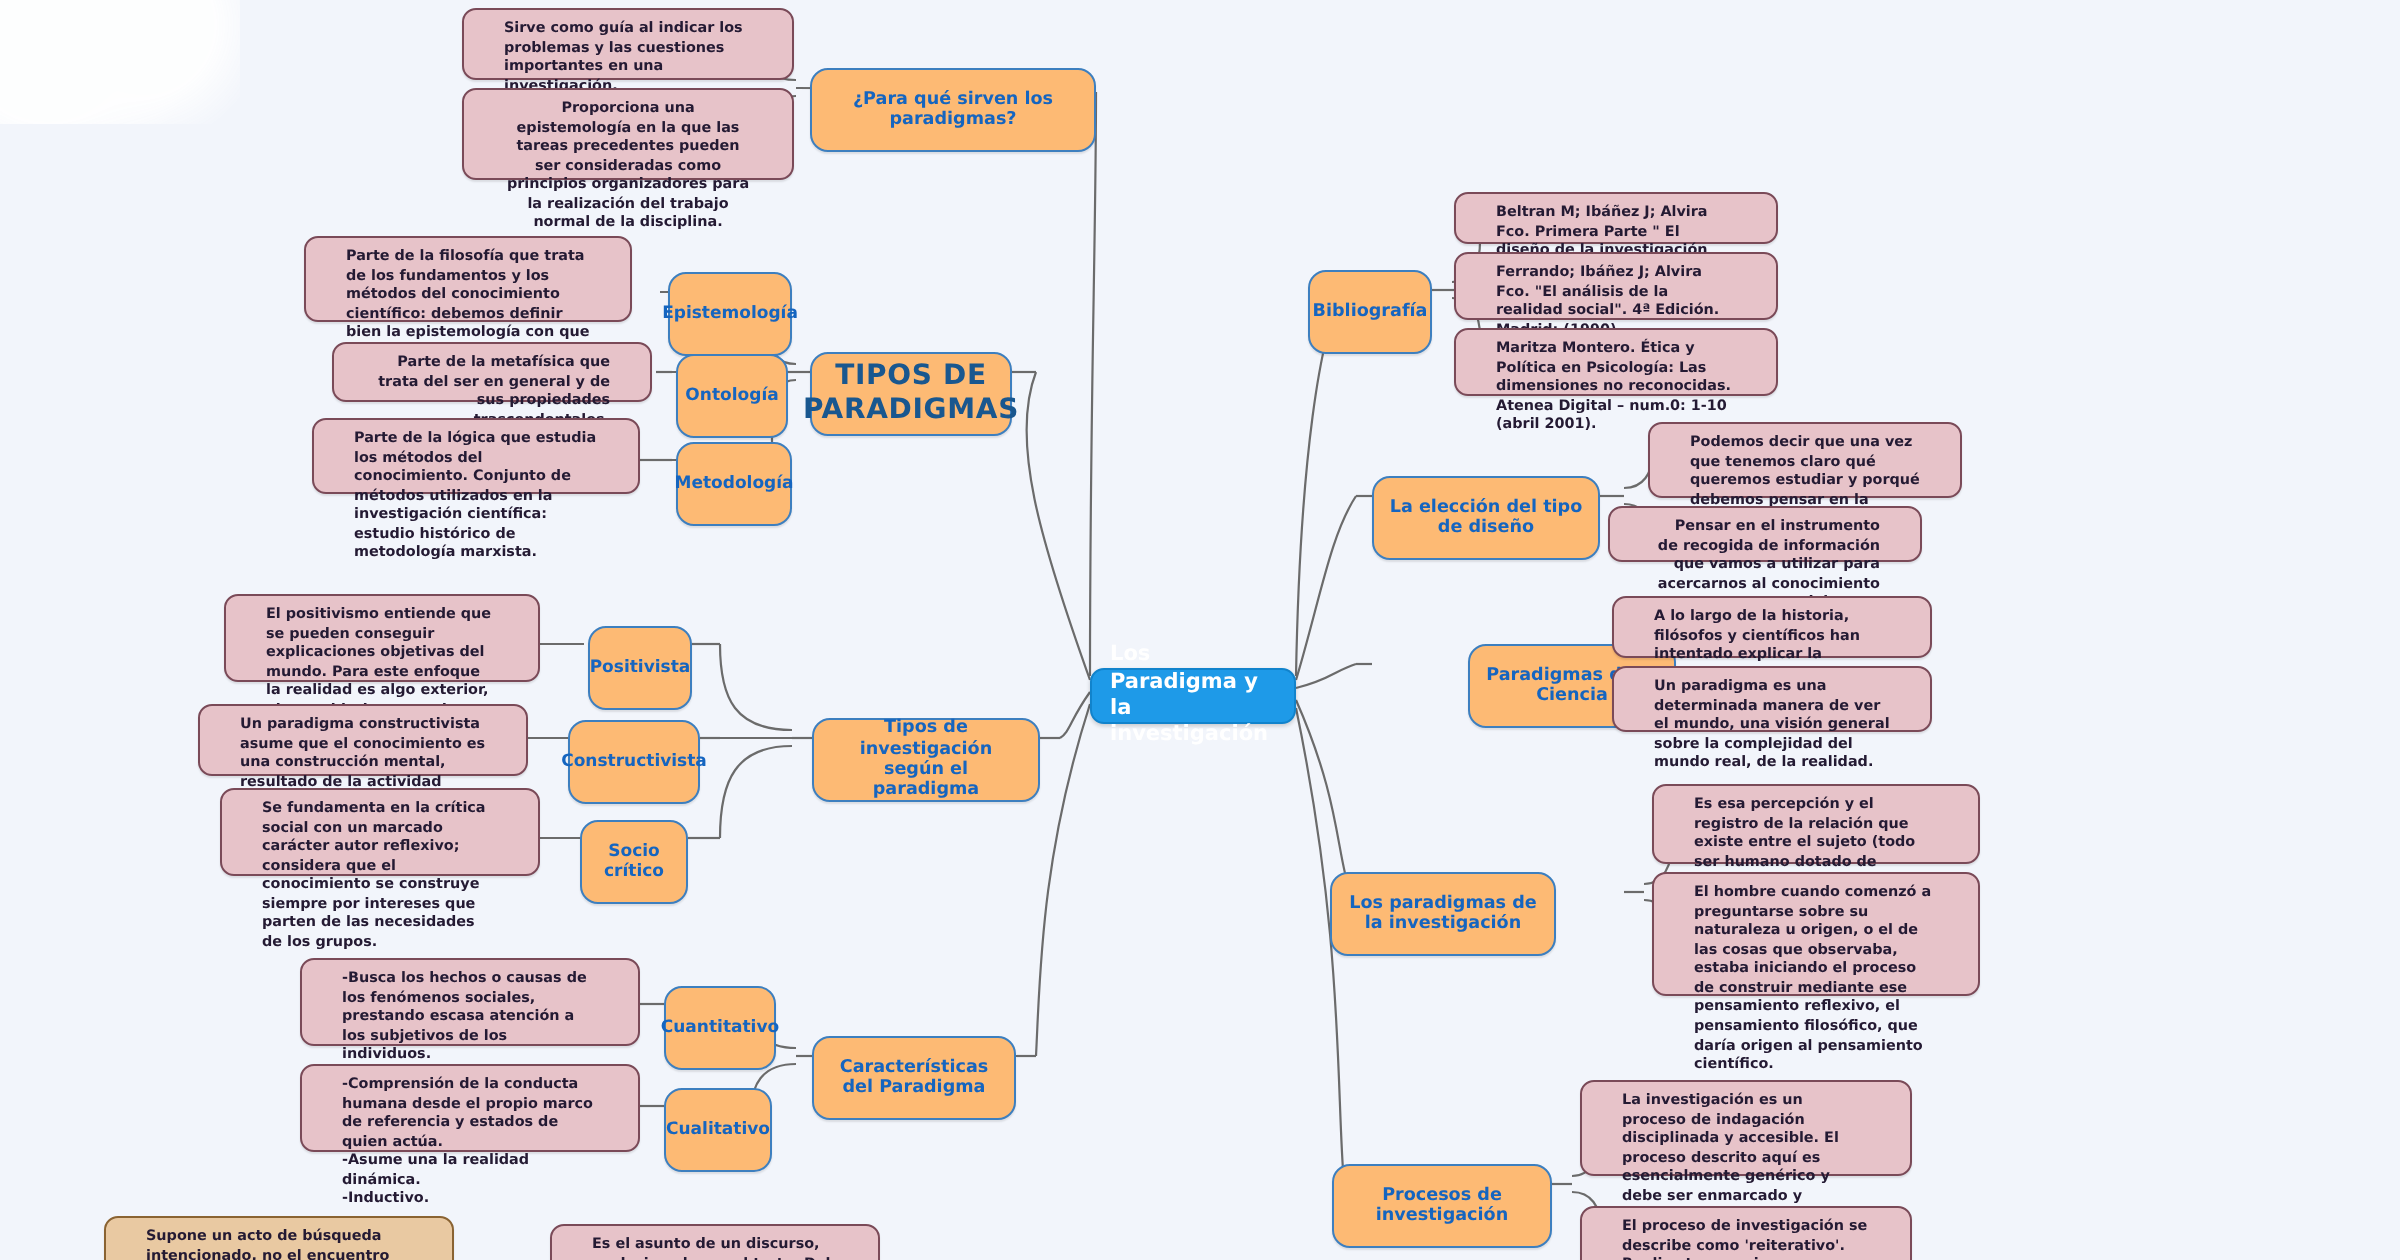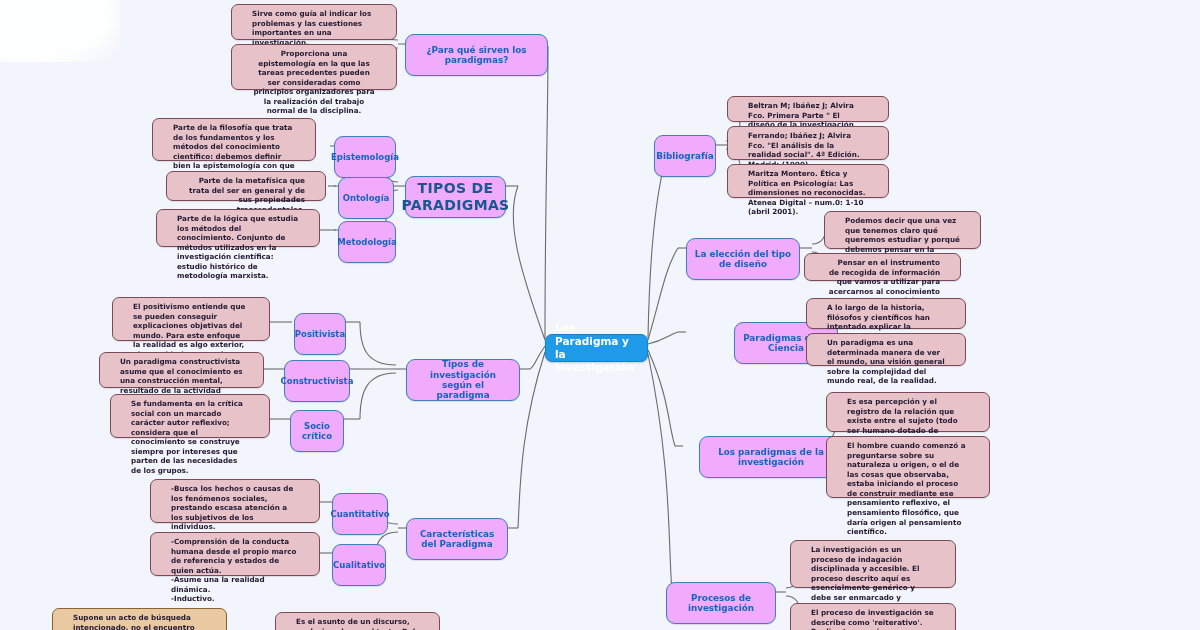--- a/index.html
+++ b/index.html
@@ -14,21 +14,21 @@
 
   .watermark{
     position:absolute;left:0px;top:0px;width:120px;height:62px;
     background:#ffffff;opacity:.92;
     -webkit-mask-image:radial-gradient(circle at 20% 30%,#000 40%,transparent 70%),
                        radial-gradient(circle at 60% 20%,#000 40%,transparent 70%);
   }
 
   .node{
     position:absolute;box-sizing:border-box;
-    background:#f0abfc;border:1.3px solid #3d7fbf;border-radius:9px;
+    background:#fdba74;border:1.3px solid #3d7fbf;border-radius:9px;
     color:#1565c0;font-weight:bold;
     display:flex;align-items:center;justify-content:center;text-align:center;
     line-height:1.18;padding:20px 7px;
     box-shadow:0 1px 1px rgba(0,0,0,.10);
   }
   .node.small{font-size:8.5px;}
   .node.mid{font-size:8.8px;}
   .node.caps{font-size:14px;letter-spacing:.35px;color:#19578f;}
 
   .center{
@@ -198,21 +198,21 @@
   <div class="node mid" style="left:686px;top:238px;width:114px;height:20px;">La elección del tipo de diseño</div>
 
   <div class="leaf" style="left:824px;top:211px;width:157px;height:38px;">Podemos decir que una vez que tenemos claro qué queremos estudiar y porqué debemos pensar en la mejor manera de hacerlo.</div>
   <div class="leaf" style="left:804px;top:253px;width:157px;height:28px;text-align:right;">Pensar en el instrumento de recogida de información que vamos a utilizar para acercarnos al conocimiento del tema.</div>
 
   <div class="node mid" style="left:686px;top:322px;width:104px;height:20px;margin-left:48px;">Paradigmas de la Ciencia</div>
 
   <div class="leaf" style="left:806px;top:298px;width:160px;height:31px;">A lo largo de la historia, filósofos y científicos han intentado explicar la naturaleza de la realidad.</div>
   <div class="leaf" style="left:806px;top:333px;width:160px;height:33px;">Un paradigma es una determinada manera de ver el mundo, una visión general sobre la complejidad del mundo real, de la realidad.</div>
 
-  <div class="node mid" style="left:699px;top:436px;width:144px;height:20px;">Los paradigmas de la investigación</div>
+  <div class="node mid" style="left:665px;top:436px;width:113px;height:20px;">Los paradigmas de la investigación</div>
 
   <div class="leaf" style="left:826px;top:392px;width:164px;height:40px;">Es esa percepción y el registro de la relación que existe entre el sujeto (todo ser humano dotado de capacidad de raciocinio) que conoce y el objeto conocido.</div>
   <div class="leaf" style="left:826px;top:436px;width:164px;height:62px;">El hombre cuando comenzó a preguntarse sobre su naturaleza u origen, o el de las cosas que observaba, estaba iniciando el proceso de construir mediante ese pensamiento reflexivo, el pensamiento filosófico, que daría origen al pensamiento científico.</div>
 
   <div class="node mid" style="left:666px;top:582px;width:110px;height:24px;">Procesos de investigación</div>
 
   <div class="leaf" style="left:790px;top:540px;width:166px;height:48px;">La investigación es un proceso de indagación disciplinada y accesible. El proceso descrito aquí es esencialmente genérico y debe ser enmarcado y personalizado por una disciplina y área temática.</div>
   <div class="leaf clip" style="left:790px;top:603px;width:166px;height:40px;">El proceso de investigación se describe como 'reiterativo'. Realiza tus propias visualizaciones de las etapas clave</div>
 
   <div class="leaf tan clip" style="left:52px;top:608px;width:175px;height:40px;">Supone un acto de búsqueda intencionado, no el encuentro entendido como choque o coincidencia. Es una construcción del</div>

